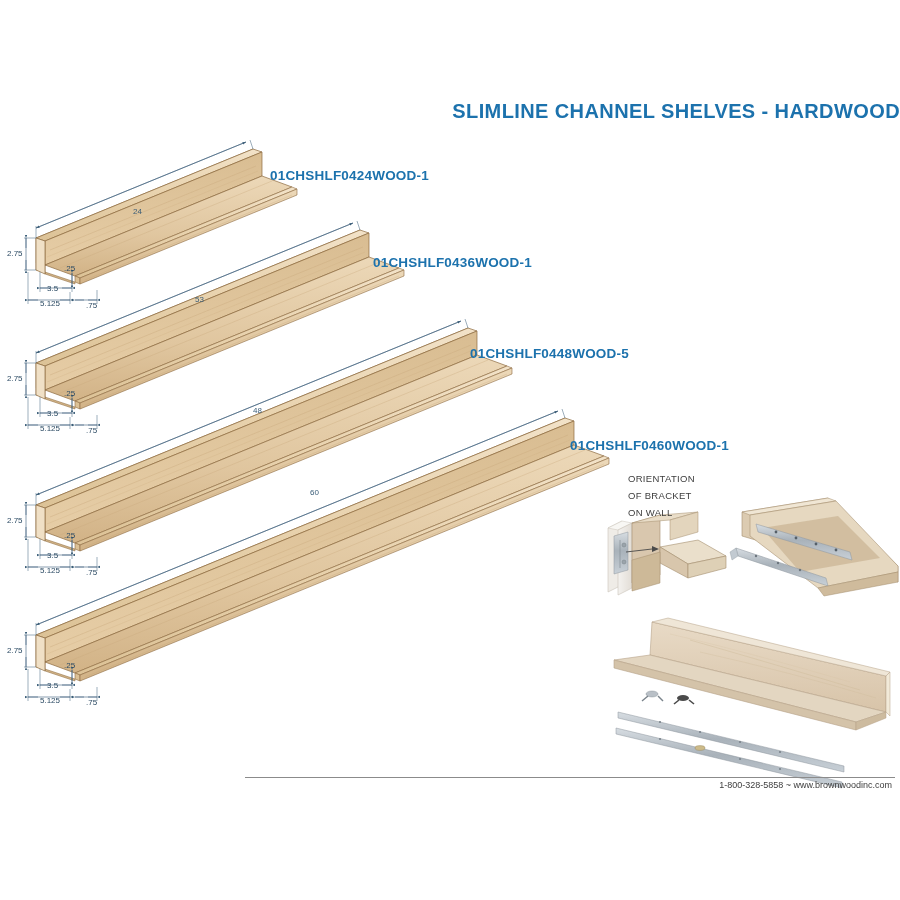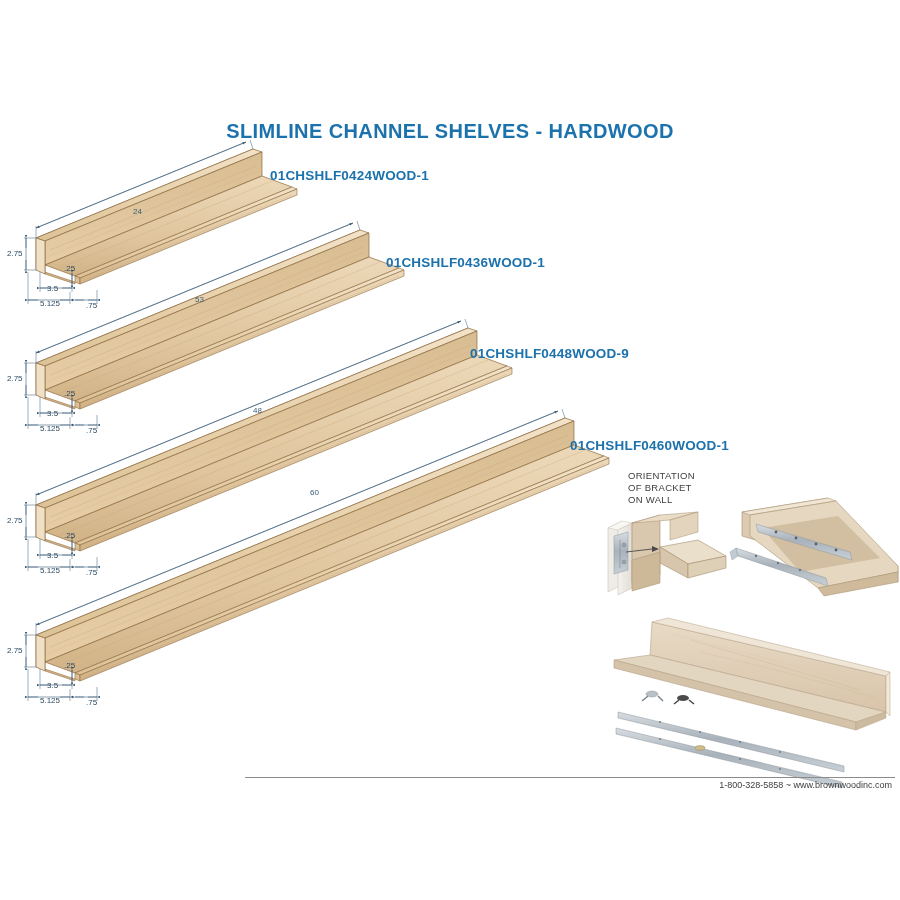--- a/index.html
+++ b/index.html
@@ -10,27 +10,26 @@
     font-family:"Liberation Sans", sans-serif;
     overflow:hidden;
     position:relative;
   }
   #sheet{position:absolute;inset:0;width:900px;height:900px;}
 
   
   .page-title{
     position:absolute;
     left:0;right:0;top:100px;
-    text-align:center;
+    text-align:right;
     font-size:20px;
     font-weight:bold;
     letter-spacing:0.4px;
     color:#1c72ad;
     font-family:"Liberation Sans", sans-serif;
-    margin-top:20px;
   }
 
   
   .part-no{
     position:absolute;
     font-size:13.5px;
     font-weight:bold;
     color:#1c72ad;
     white-space:nowrap;
     letter-spacing:0.2px;
@@ -47,21 +46,21 @@
   }
   .dim.len{
     font-size:8px;
     color:#3a5d78;
   }
 
   
   .callout{
     position:absolute;
     font-size:9.5px;
-    line-height:12px;
+    line-height:17px;
     color:#3d3d3d;
     font-weight:500;
     letter-spacing:0.3px;
     white-space:pre-line;
     font-family:"Liberation Sans", sans-serif;
   }
 
   
   .footer-rule{
     position:absolute;
@@ -447,22 +446,22 @@
         <ellipse cx="700" cy="748" rx="5" ry="2.4" fill="#cdbb8a" stroke="#8d7d57" stroke-width="0.4"></ellipse>
       </g>
     </g>
 
   </svg>
   </div>
 
   <div class="page-title">SLIMLINE CHANNEL SHELVES - HARDWOOD</div>
 
   <div class="part-no" style="left:270px;top:168px;">01CHSHLF0424WOOD-1</div>
-  <div class="part-no" style="left:386px;top:255px;">01CHSHLF0436WOOD-1</div>
-  <div class="part-no" style="left:470px;top:346px;">01CHSHLF0448WOOD-9</div>
+  <div class="part-no" style="left:373px;top:255px;">01CHSHLF0436WOOD-1</div>
+  <div class="part-no" style="left:470px;top:346px;">01CHSHLF0448WOOD-5</div>
   <div class="part-no" style="left:570px;top:438px;">01CHSHLF0460WOOD-1</div>
 
   <div class="dim len" style="left:133px;top:187px;margin-top:20px;">24</div>
   <div class="dim" style="left:7px;top:249px;">2.75</div>
   <div class="dim" style="left:64px;top:264px;">.25</div>
   <div class="dim" style="left:47px;top:284px;">3.5</div>
   <div class="dim" style="left:40px;top:299px;">5.125</div>
   <div class="dim" style="left:86px;top:301px;">.75</div>
 
   <div class="dim len" style="left:195px;top:295px;">53</div>

